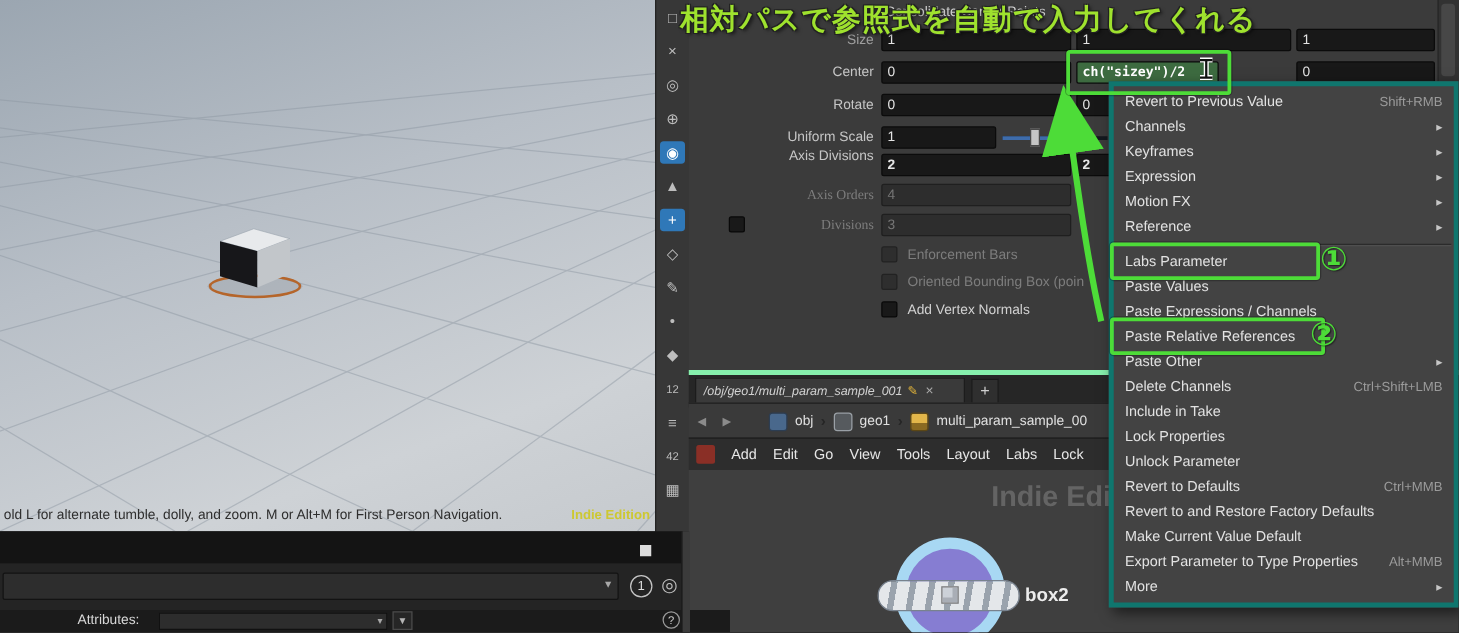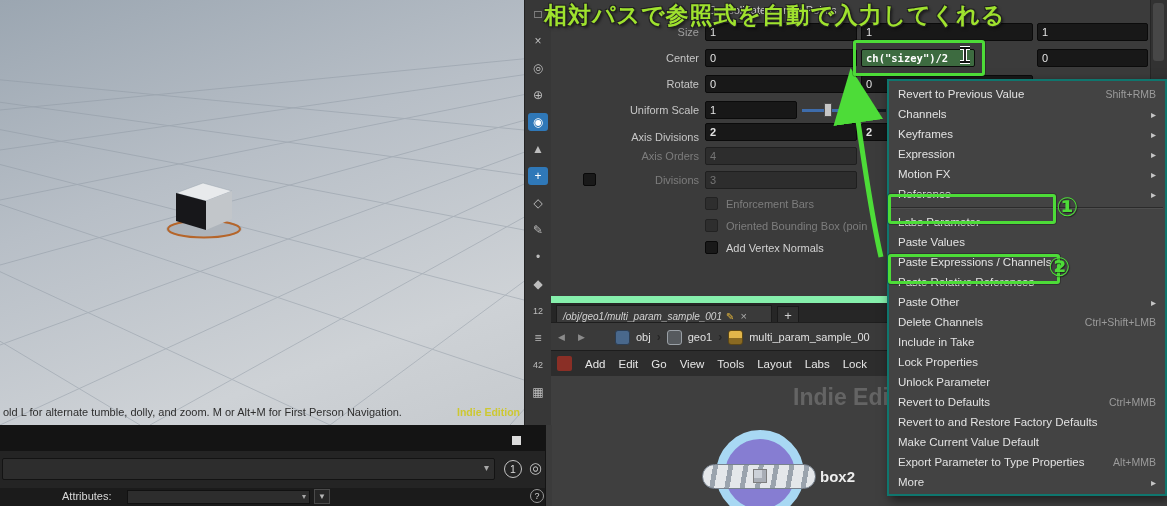--- a/index.html
+++ b/index.html
@@ -16,36 +16,36 @@
   
   #vtoolbar{left:524px;top:0;width:27px;height:444px;background:#373737;border-left:1px solid #232323;
     display:flex;flex-direction:column;align-items:center;padding-top:5px;gap:9px;box-sizing:border-box;}
   .vt{width:20px;height:18px;line-height:18px;text-align:center;font-size:12px;color:#bdbdbd;flex:none;}
   .vt.active{background:#2f78b8;border-radius:3px;color:#fff;}
   .vt.small{font-size:9px;}
 
   
   #parampane{left:551px;top:0;width:616px;height:296px;background:#3b3b3b;}
   .plabel{position:absolute;left:551px;width:148px;text-align:right;font-size:11px;line-height:18px;color:#c6c6c6;}
-  .plabel.dim{color:#7d7d7d;}
+  .plabel.dim{color:#7d7d7d;font-family:Liberation Serif, serif;}
   .pfield{position:absolute;height:18px;box-sizing:border-box;background:#181818;border:1px solid #0b0b0b;
           border-radius:2px;font-size:11px;line-height:16px;color:#e4e4e4;padding:0 4px;overflow:hidden;}
   .pfield.off{background:#2d2d2d;color:#757575;border-color:#1f1f1f;}
   .pfield.bold{font-weight:bold;}
   .pfield.expr{background:#3d6b40;color:#fff;font-family:"DejaVu Sans Mono",monospace;font-size:10.5px;font-weight:bold;}
   .cb{position:absolute;width:13px;height:13px;background:#191919;border:1px solid #090909;border-radius:2px;box-sizing:border-box;}
   .cb.off{background:#2e2e2e;border-color:#222;}
   .cklabel{position:absolute;font-size:11px;line-height:15px;color:#d2d2d2;white-space:nowrap;}
   .cklabel.dim{color:#7d7d7d;}
   #consolidate-label{left:708px;top:4px;width:230px;font-size:11px;color:#cfcfcf;}
   #param-scroll{left:1150px;top:0;width:17px;height:296px;background:#323232;border-left:1px solid #262626;}
   #param-scroll-handle{left:2px;top:3px;width:11px;height:58px;background:#474747;border-radius:3px;position:absolute;}
 
   
-  #tabstrip{left:551px;top:296px;width:616px;height:26px;background:#262626;border-top:7px solid #86efac;}
+  #tabstrip{left:551px;top:296px;width:616px;height:26px;background:#262626;border-top:4px solid #86efac;}
   #tab1{position:absolute;left:5px;top:2px;width:216px;height:22px;background:#3a3a3a;border:1px solid #1c1c1c;
         display:flex;align-items:center;gap:4px;padding:0 6px;box-sizing:border-box;}
   #tab1 .tlabel{font-style:italic;font-size:10px;color:#d2d2d2;white-space:nowrap;}
   #tab1 .tmod{font-size:10px;color:#dfb23a;}
   #tab1 .tclose{font-size:11px;color:#aaa;margin-left:2px;}
   #tab-add{position:absolute;left:226px;top:3px;width:20px;height:19px;background:#2f2f2f;border:1px solid #1a1a1a;
            color:#cfcfcf;text-align:center;line-height:18px;font-size:13px;}
   #pathbar{left:551px;top:322px;width:616px;height:28px;background:#3a3a3a;border-top:1px solid #1e1e1e;}
   .navg{position:absolute;font-size:9px;color:#8b8b8b;top:9px;}
   #crumbs{position:absolute;left:64px;top:5px;height:18px;display:flex;align-items:center;gap:6px;}
@@ -71,32 +71,32 @@
 
   
   #vbar1{left:0;top:425px;width:551px;height:26px;background:#141414;}
   #sq-icon{position:absolute;left:512px;top:11px;width:9px;height:9px;background:#dcdcdc;}
   #vbar2{left:0;top:451px;width:551px;height:37px;background:#242424;}
   #combo1{position:absolute;left:2px;top:7px;width:493px;height:22px;background:#2d2d2d;border:1px solid #131313;border-radius:2px;box-sizing:border-box;}
   #combo1 .dd{position:absolute;right:5px;top:3px;font-size:10px;color:#a8a8a8;}
   #circ1{position:absolute;left:504px;top:9px;width:18px;height:18px;border:1.5px solid #c4c4c4;border-radius:50%;
     text-align:center;line-height:17px;font-size:10.5px;color:#ddd;box-sizing:border-box;}
   #cam{position:absolute;left:529px;top:8px;font-size:15px;color:#c0c0c0;}
-  #vbar3{left:0;top:488px;width:551px;height:18px;background:#1b1b1b;}
+  #vbar3{left:0;top:488px;width:551px;height:18px;background:#1b1b1b;padding-left:33px;}
   #attr-label{position:absolute;left:62px;top:2px;font-size:11px;color:#d8d8d8;}
   #combo2{position:absolute;left:127px;top:2px;width:183px;height:14px;background:#2d2d2d;border:1px solid #111;box-sizing:border-box;}
   #combo2 .dd{position:absolute;right:3px;top:1px;font-size:8px;color:#a8a8a8;}
   #funnel{position:absolute;left:314px;top:1px;width:16px;height:15px;background:#262626;border:1px solid #4a4a4a;
     text-align:center;line-height:14px;font-size:8px;color:#b5b5b5;box-sizing:border-box;}
   #helpcirc{position:absolute;left:530px;top:1px;width:14px;height:14px;border:1px solid #9a9a9a;border-radius:50%;
     text-align:center;line-height:13px;font-size:9px;color:#cfcfcf;box-sizing:border-box;}
   #bottom-splitter{left:545px;top:425px;width:6px;height:81px;background:#3b3b3b;border-left:1px solid #141414;}
 
   
-  #context-menu{left:887px;top:79px;width:280px;background:#434343;border:2px solid #0f766e;
+  #context-menu{left:887px;top:65px;width:280px;background:#434343;border:4px solid #0f766e;
     box-shadow:3px 4px 10px rgba(0,0,0,.55);padding:3px 0 2px 0;box-sizing:border-box;z-index:20;}
   .mi{height:20px;display:flex;align-items:center;padding:0 9px;}
   .ml{font-size:11.5px;color:#e2e2e2;white-space:nowrap;}
   .ms{margin-left:auto;font-size:10.5px;color:#9b9b9b;white-space:nowrap;}
   .ma{margin-left:auto;font-size:10px;color:#c6c6c6;}
   .msep{height:8px;position:relative;}
   .msep:after{content:"";position:absolute;left:2px;right:2px;top:3px;border-top:1px solid #2b2b2b;border-bottom:1px solid #4f4f4f;}
 
   
   #annot{left:0;top:0;width:1167px;height:506px;z-index:30;pointer-events:none;}
@@ -179,21 +179,21 @@
   <div class="pfield" style="left:861px;top:75px;width:172px">0</div>
 
   <div class="plabel" style="top:101px">Uniform Scale</div>
   <div class="pfield" style="left:705px;top:101px;width:92px">1</div>
   <div class="abs" style="left:802px;top:101px;width:84px;height:18px">
     <div style="position:absolute;left:0;top:8px;width:84px;height:3px;background:#14191f"></div>
     <div style="position:absolute;left:0;top:8px;width:52px;height:3px;background:#3e6cab"></div>
     <div style="position:absolute;left:22px;top:2px;width:8px;height:14px;background:#c6c6c6;border:1px solid #4a4a4a;box-sizing:border-box"></div>
   </div>
 
-  <div class="plabel" style="top:128px">Axis Divisions</div>
+  <div class="plabel" style="top:116px">Axis Divisions</div>
   <div class="pfield bold" style="left:705px;top:123px;width:152px">2</div>
   <div class="pfield bold" style="left:861px;top:123px;width:172px">2</div>
 
   <div class="plabel dim" style="top:147px">Axis Orders</div>
   <div class="pfield off" style="left:705px;top:147px;width:152px">4</div>
 
   <div class="cb" style="left:583px;top:173px"></div>
   <div class="plabel dim" style="top:171px">Divisions</div>
   <div class="pfield off" style="left:705px;top:171px;width:152px">3</div>
 

